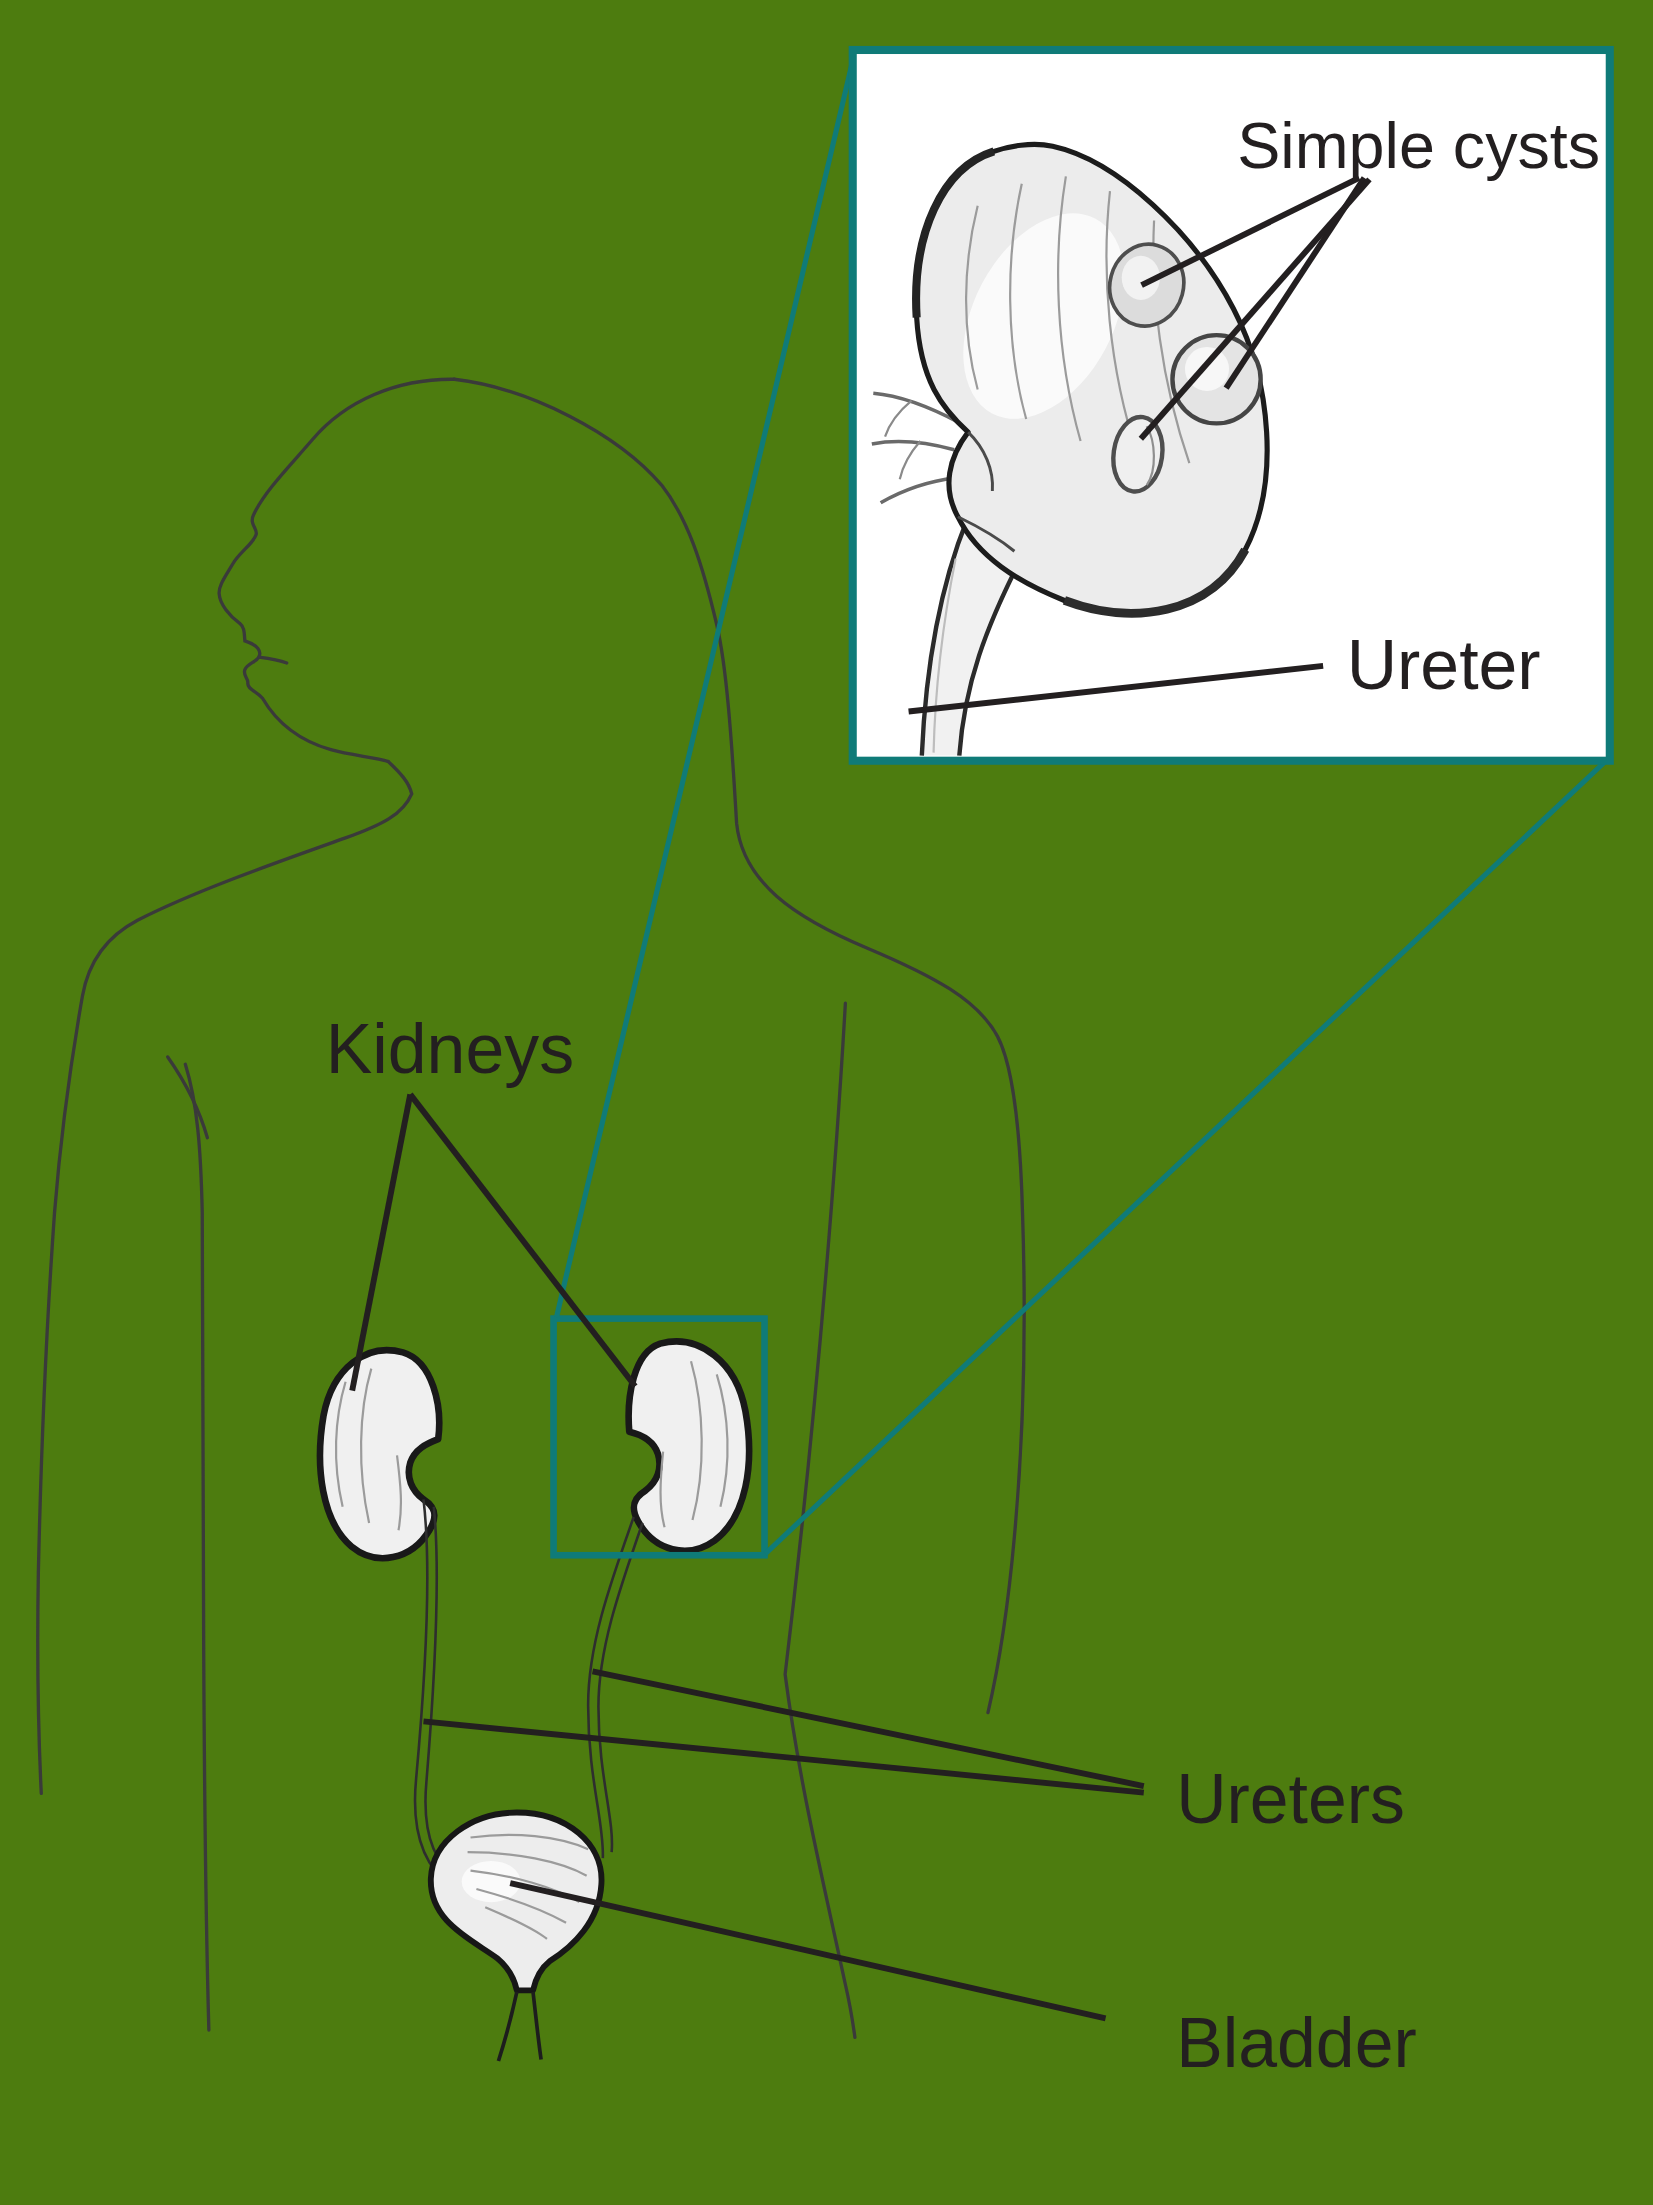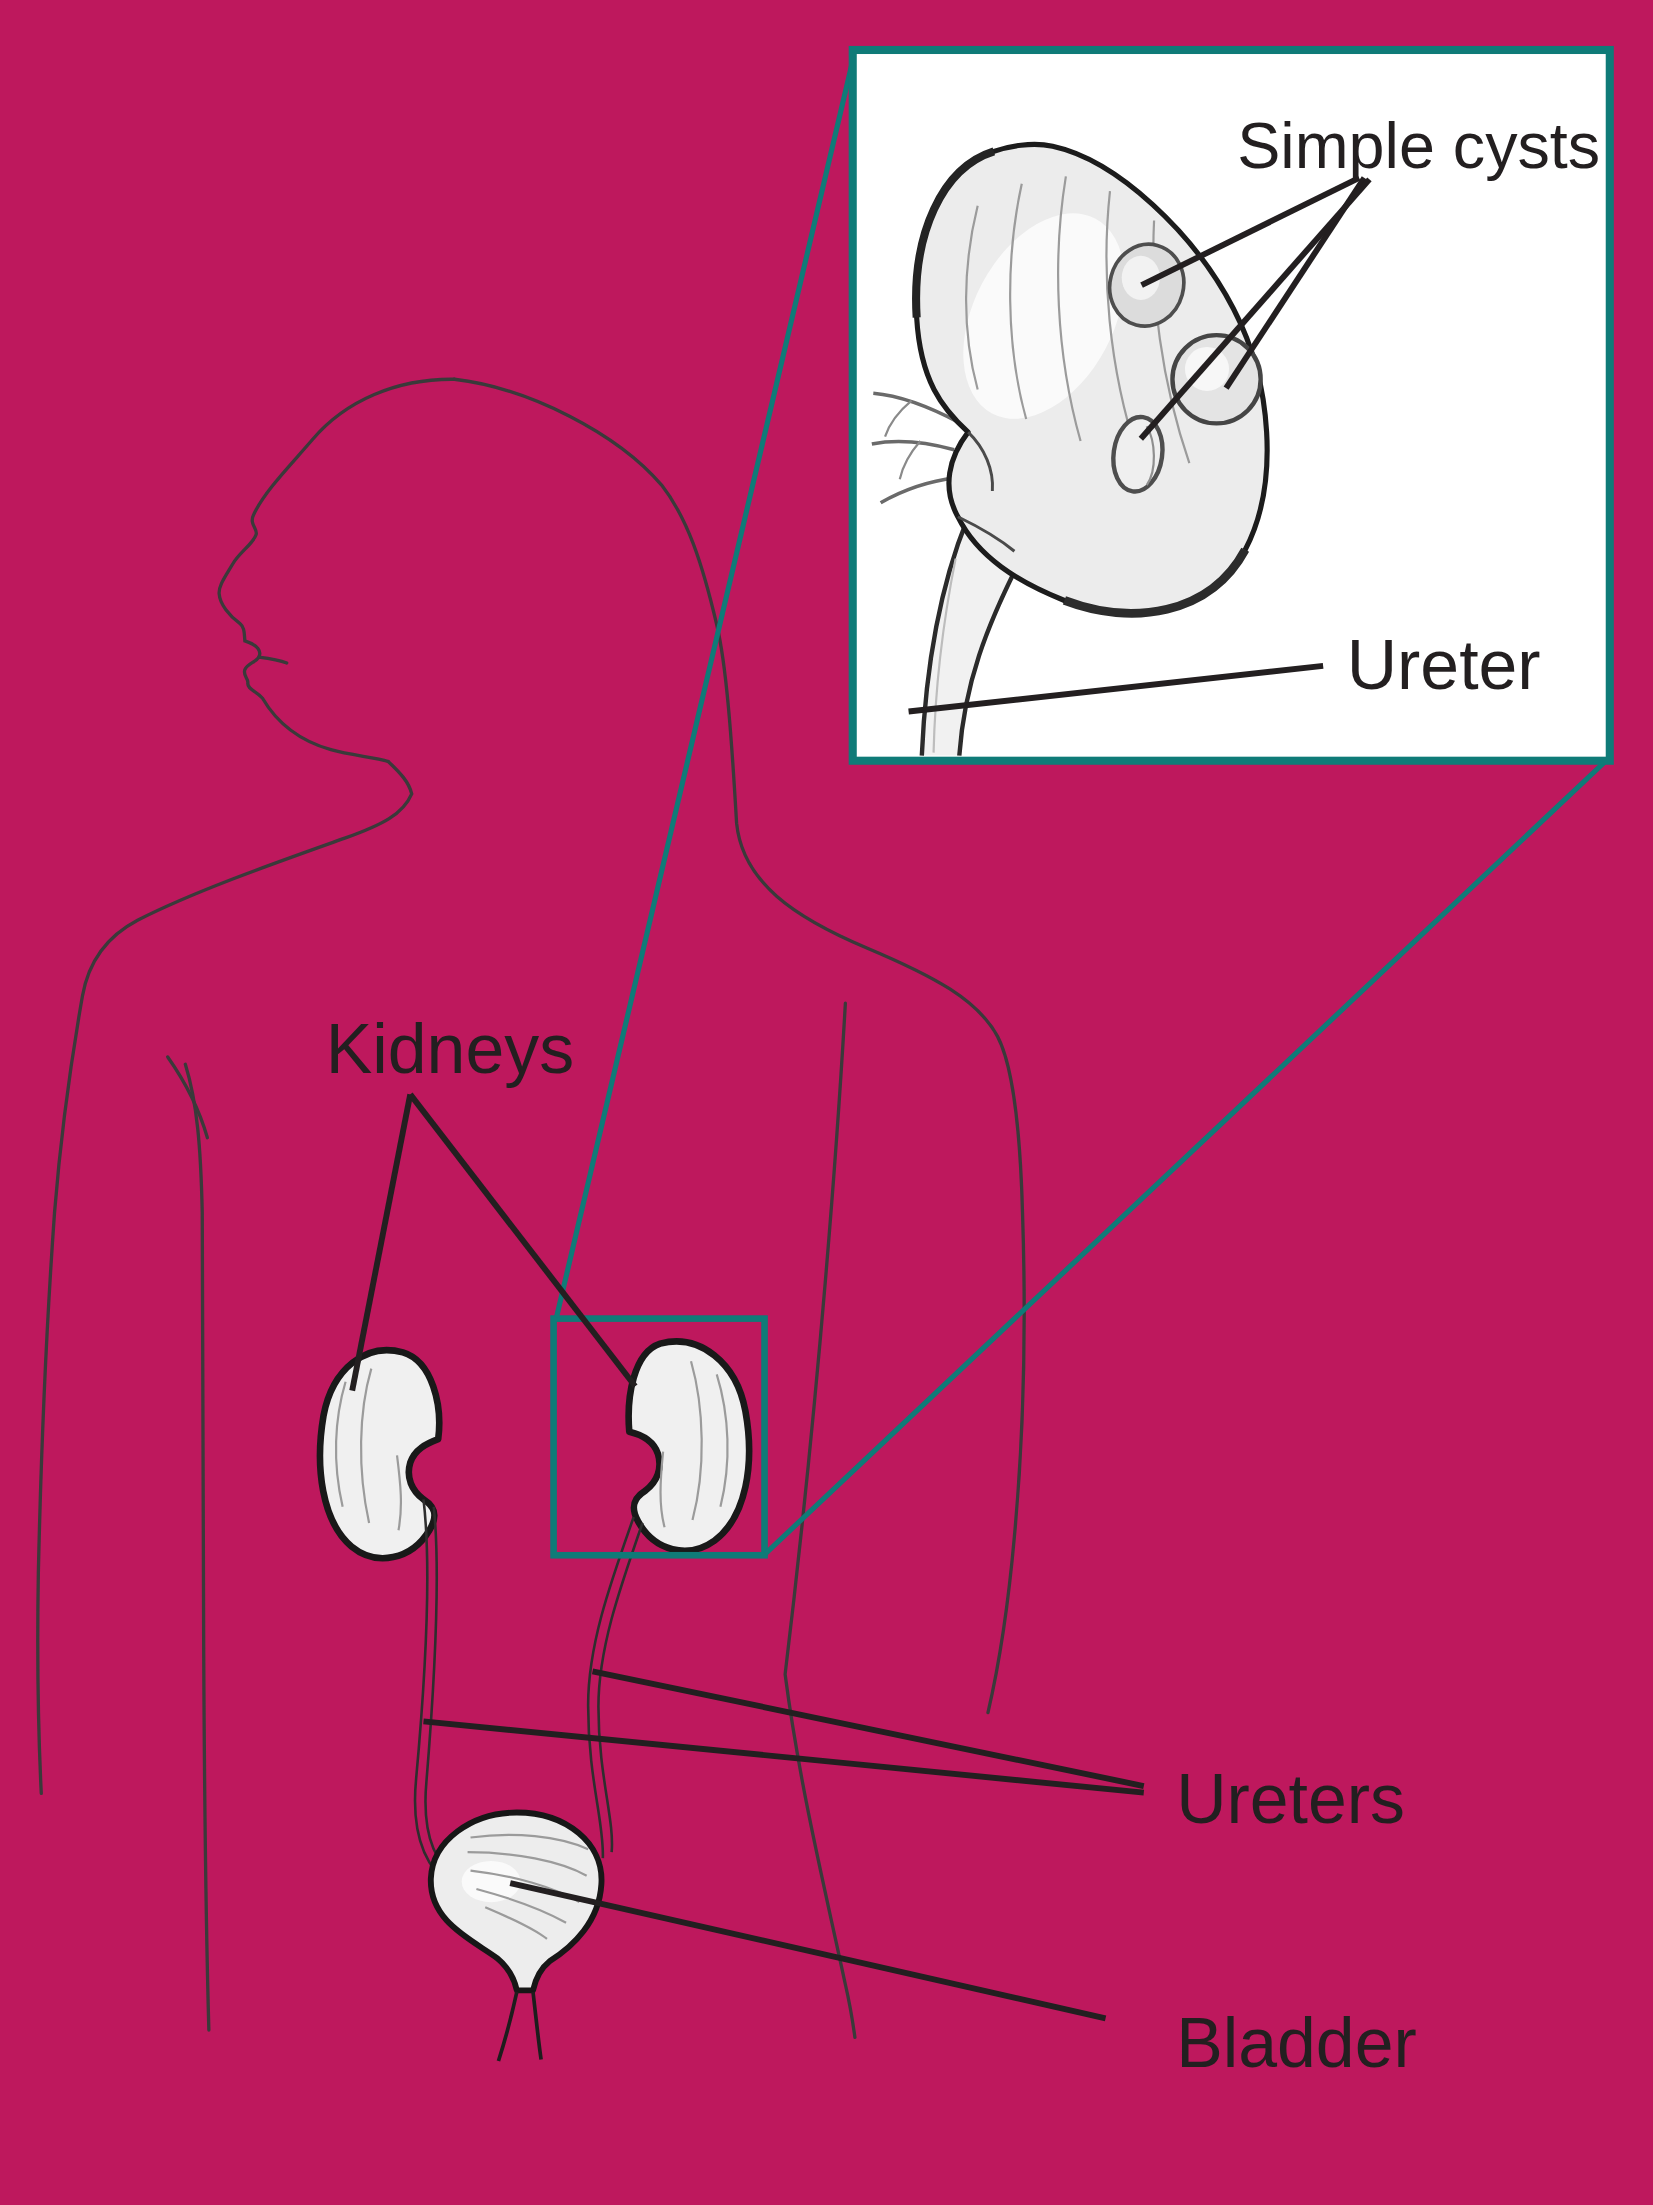--- a/index.html
+++ b/index.html
@@ -1,16 +1,16 @@
 <!DOCTYPE html>
 <html style="font-size:11.8px"><head>
 <meta charset="utf-8">
 <style>
   html,body{margin:0;padding:0;background:#ffffff;}
-  .page{position:relative;width:1654px;height:2205px;background:#be185d;overflow:hidden;}
+  .page{position:relative;width:1654px;height:2205px;background:#4d7c0f;overflow:hidden;}
   svg{display:block;}
   .label{font-family:"Liberation Sans", sans-serif;fill:#231f20;}
   .lbl-main{font-size:95px;}
   .lbl-cysts{font-size:88px;}
   .sketch{stroke:#3a3a3a;stroke-width:4.5;fill:none;stroke-linecap:round;}
   .organ{stroke:#191919;stroke-width:9;fill:#f0f0f0;stroke-linejoin:round;}
   .hatch{stroke:#9b9b9b;stroke-width:3;fill:none;}
   .tube{stroke:#2e2e2e;stroke-width:3.5;fill:none;}
   .leader{stroke:#231f20;stroke-width:8;fill:none;stroke-linecap:butt;}
 </style>

